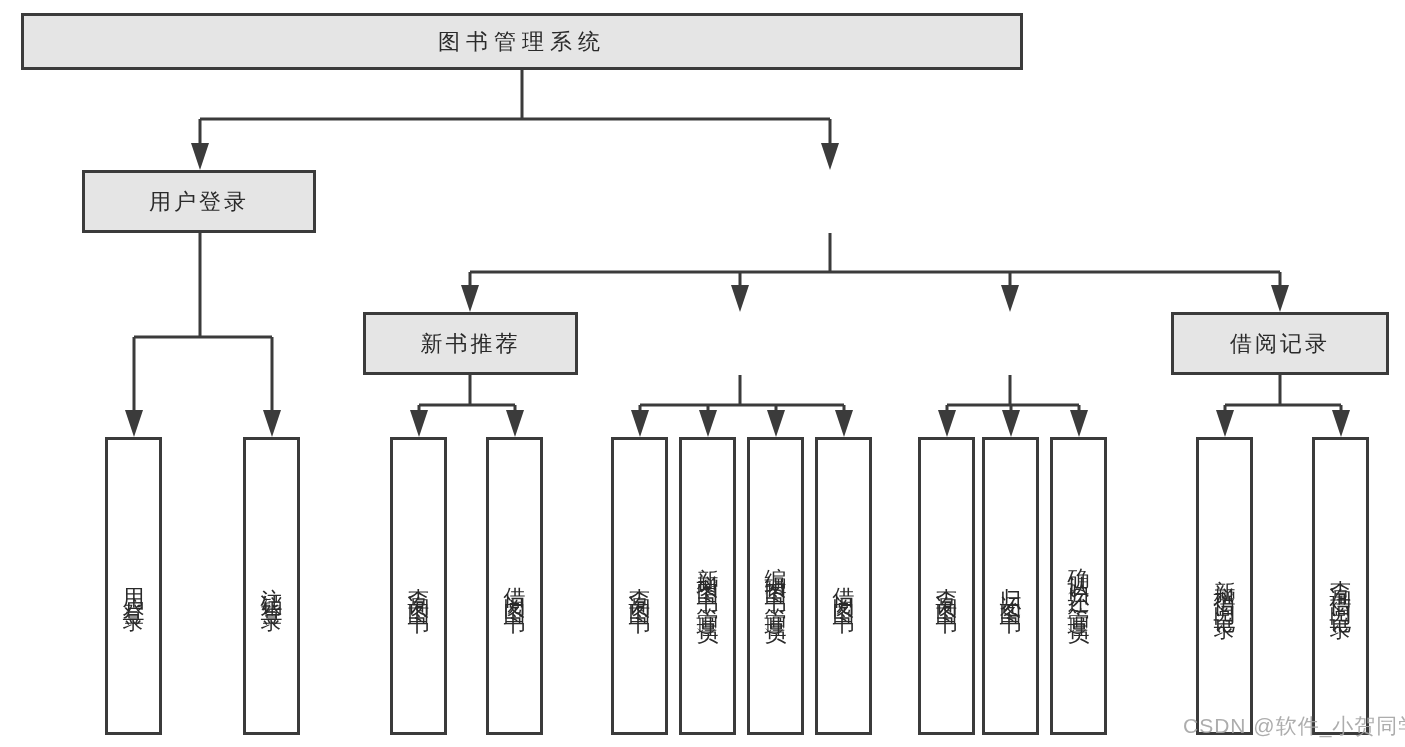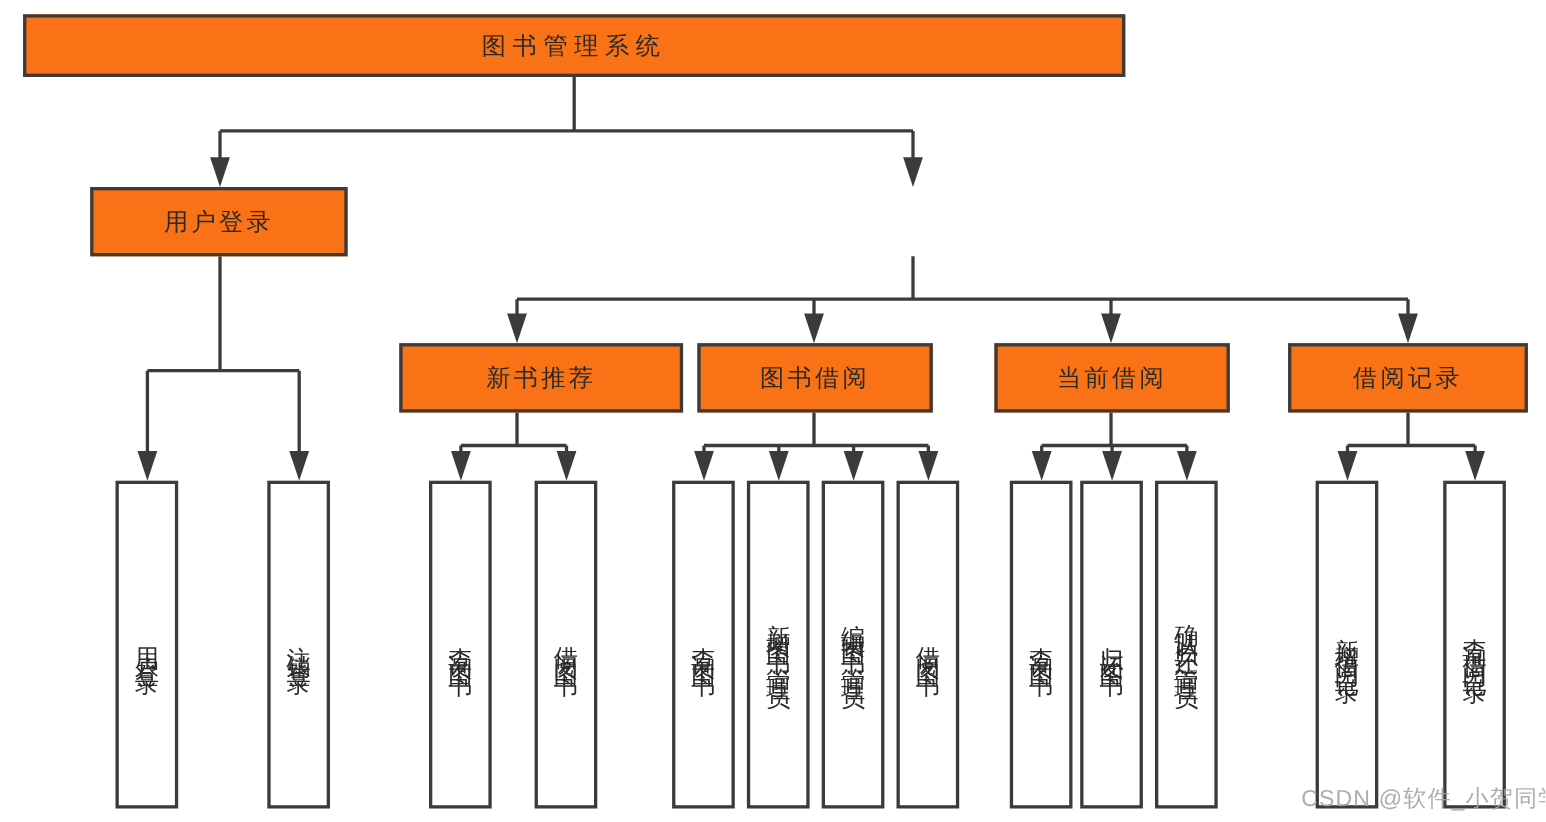--- a/index.html
+++ b/index.html
@@ -22,21 +22,21 @@
     fill: none;
   }
   .connectors polygon {
     fill: var(--color-line, #3b3b3b);
     stroke: none;
   }
   .hbox {
     position: absolute;
     box-sizing: border-box;
     border: 3px solid var(--color-line, #3b3b3b);
-    background: #f97316;
+    background: #e5e5e5;
     display: flex;
     align-items: center;
     justify-content: center;
     z-index: 2;
     color: var(--color-text, #2a2a2a);
     font-size: 22px;
     letter-spacing: 3px;
   }
   .hbox.root { font-size: 22px; letter-spacing: 6px; }
   .vbox {
@@ -115,28 +115,22 @@
   </svg>
 
   <div class="hbox root" style="left:21px;top:13px;width:1002px;height:57px">
     <span>图书管理系统</span>
   </div>
 
   <div class="hbox" style="left:82px;top:170px;width:234px;height:63px">
     <span>用户登录</span>
   </div>
 
-  <div class="hbox" style="left:363px;top:312px;width:258px;height:63px">
+  <div class="hbox" style="left:363px;top:312px;width:215px;height:63px">
     <span>新书推荐</span>
-  </div>
-  <div class="hbox" style="left:634px;top:312px;width:214px;height:63px">
-    <span>图书借阅</span>
-  </div>
-  <div class="hbox" style="left:904px;top:312px;width:214px;height:63px">
-    <span>当前借阅</span>
   </div>
   <div class="hbox" style="left:1171px;top:312px;width:218px;height:63px">
     <span>借阅记录</span>
   </div>
 
   <div class="vbox" style="left:105px">
     <span>用户登录</span>
   </div>
   <div class="vbox" style="left:243px">
     <span>注销登录</span>

